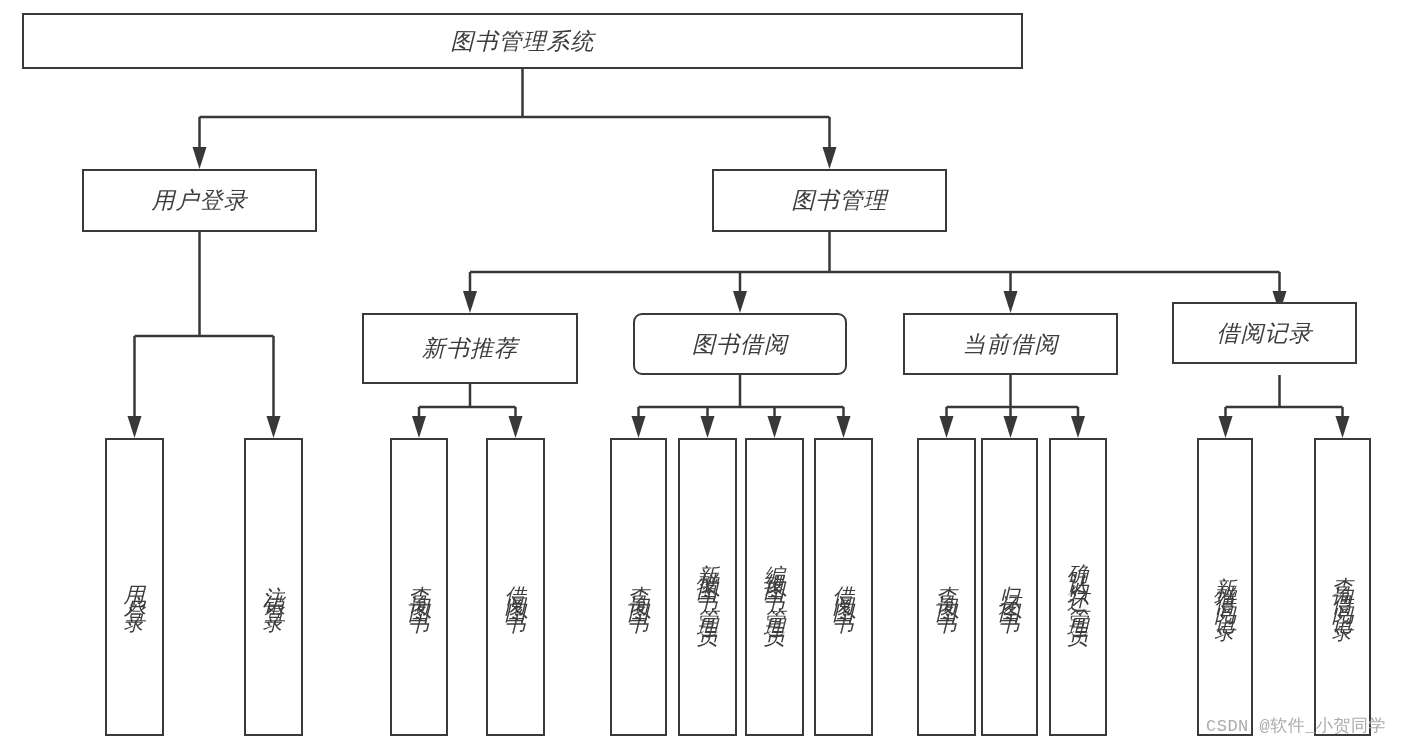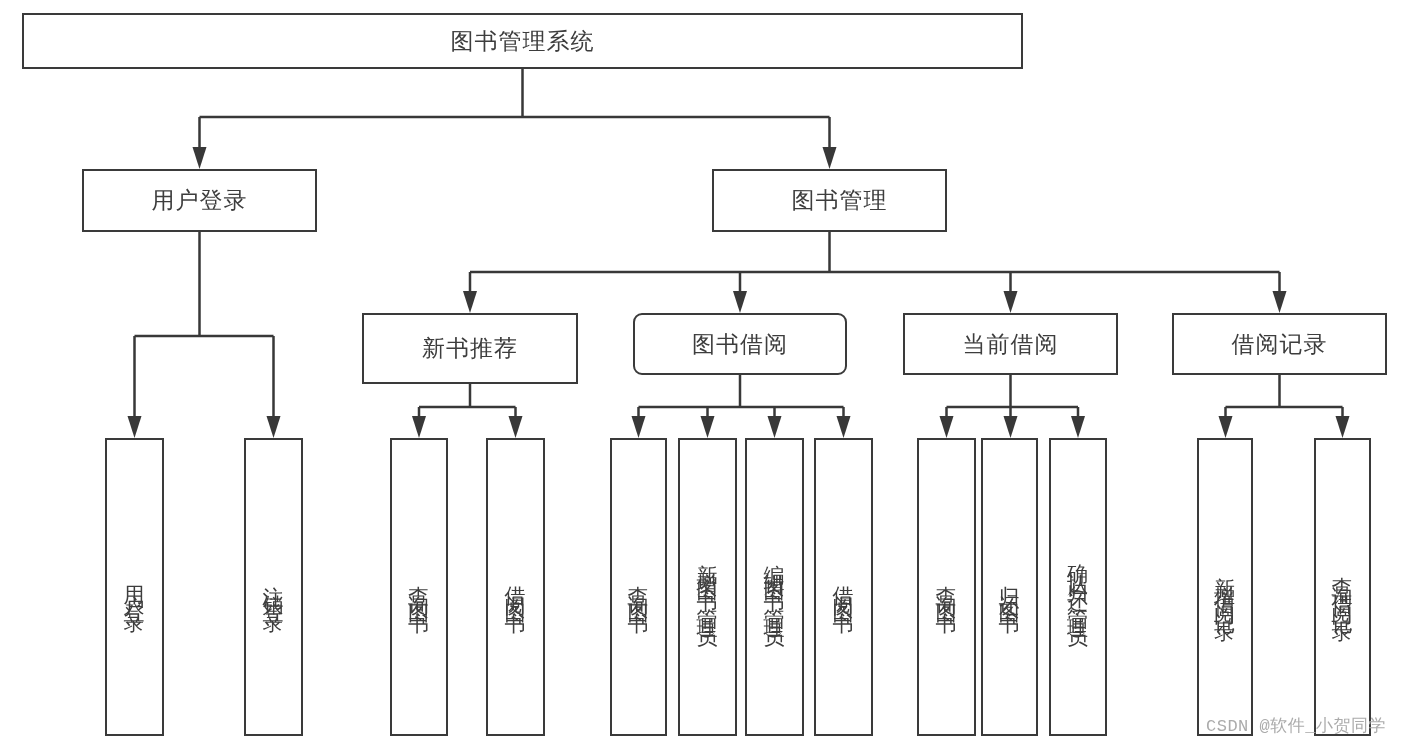--- a/index.html
+++ b/index.html
@@ -25,20 +25,21 @@
   }
   .node {
     position: absolute;
     box-sizing: border-box;
     border: 2.5px solid #3a3a3a;
     background: #ffffff;
     display: flex;
     align-items: center;
     justify-content: center;
     color: #3d3d3d;
+    font-style: italic;
   }
   .hlabel {
     font-size: 23px;
     letter-spacing: 1px;
     white-space: nowrap;
   }
   .leaf .vlabel {
     writing-mode: vertical-lr;
     text-orientation: upright;
     font-size: 21px;
@@ -119,21 +120,21 @@
 
   <div class="node" style="left:362px; top:313px; width:216px; height:71px;">
     <span class="hlabel">新书推荐</span>
   </div>
   <div class="node" style="left:633px; top:313px; width:214px; height:62px;border-radius:9px;">
     <span class="hlabel">图书借阅</span>
   </div>
   <div class="node" style="left:903px; top:313px; width:215px; height:62px;text-align:right;">
     <span class="hlabel">当前借阅</span>
   </div>
-  <div class="node" style="left:1172px; top:313px; width:215px; height:62px;">
+  <div class="node" style="left:1172px; top:302px; width:185px; height:62px;">
     <span class="hlabel">借阅记录</span>
   </div>
 
   <div class="node leaf" style="left:105px; top:438px; width:59px; height:298px;">
     <span class="vlabel">用户登录</span>
   </div>
   <div class="node leaf" style="left:244px; top:438px; width:59px; height:298px;">
     <span class="vlabel">注销登录</span>
   </div>
   <div class="node leaf" style="left:390px; top:438px; width:58px; height:298px;">

